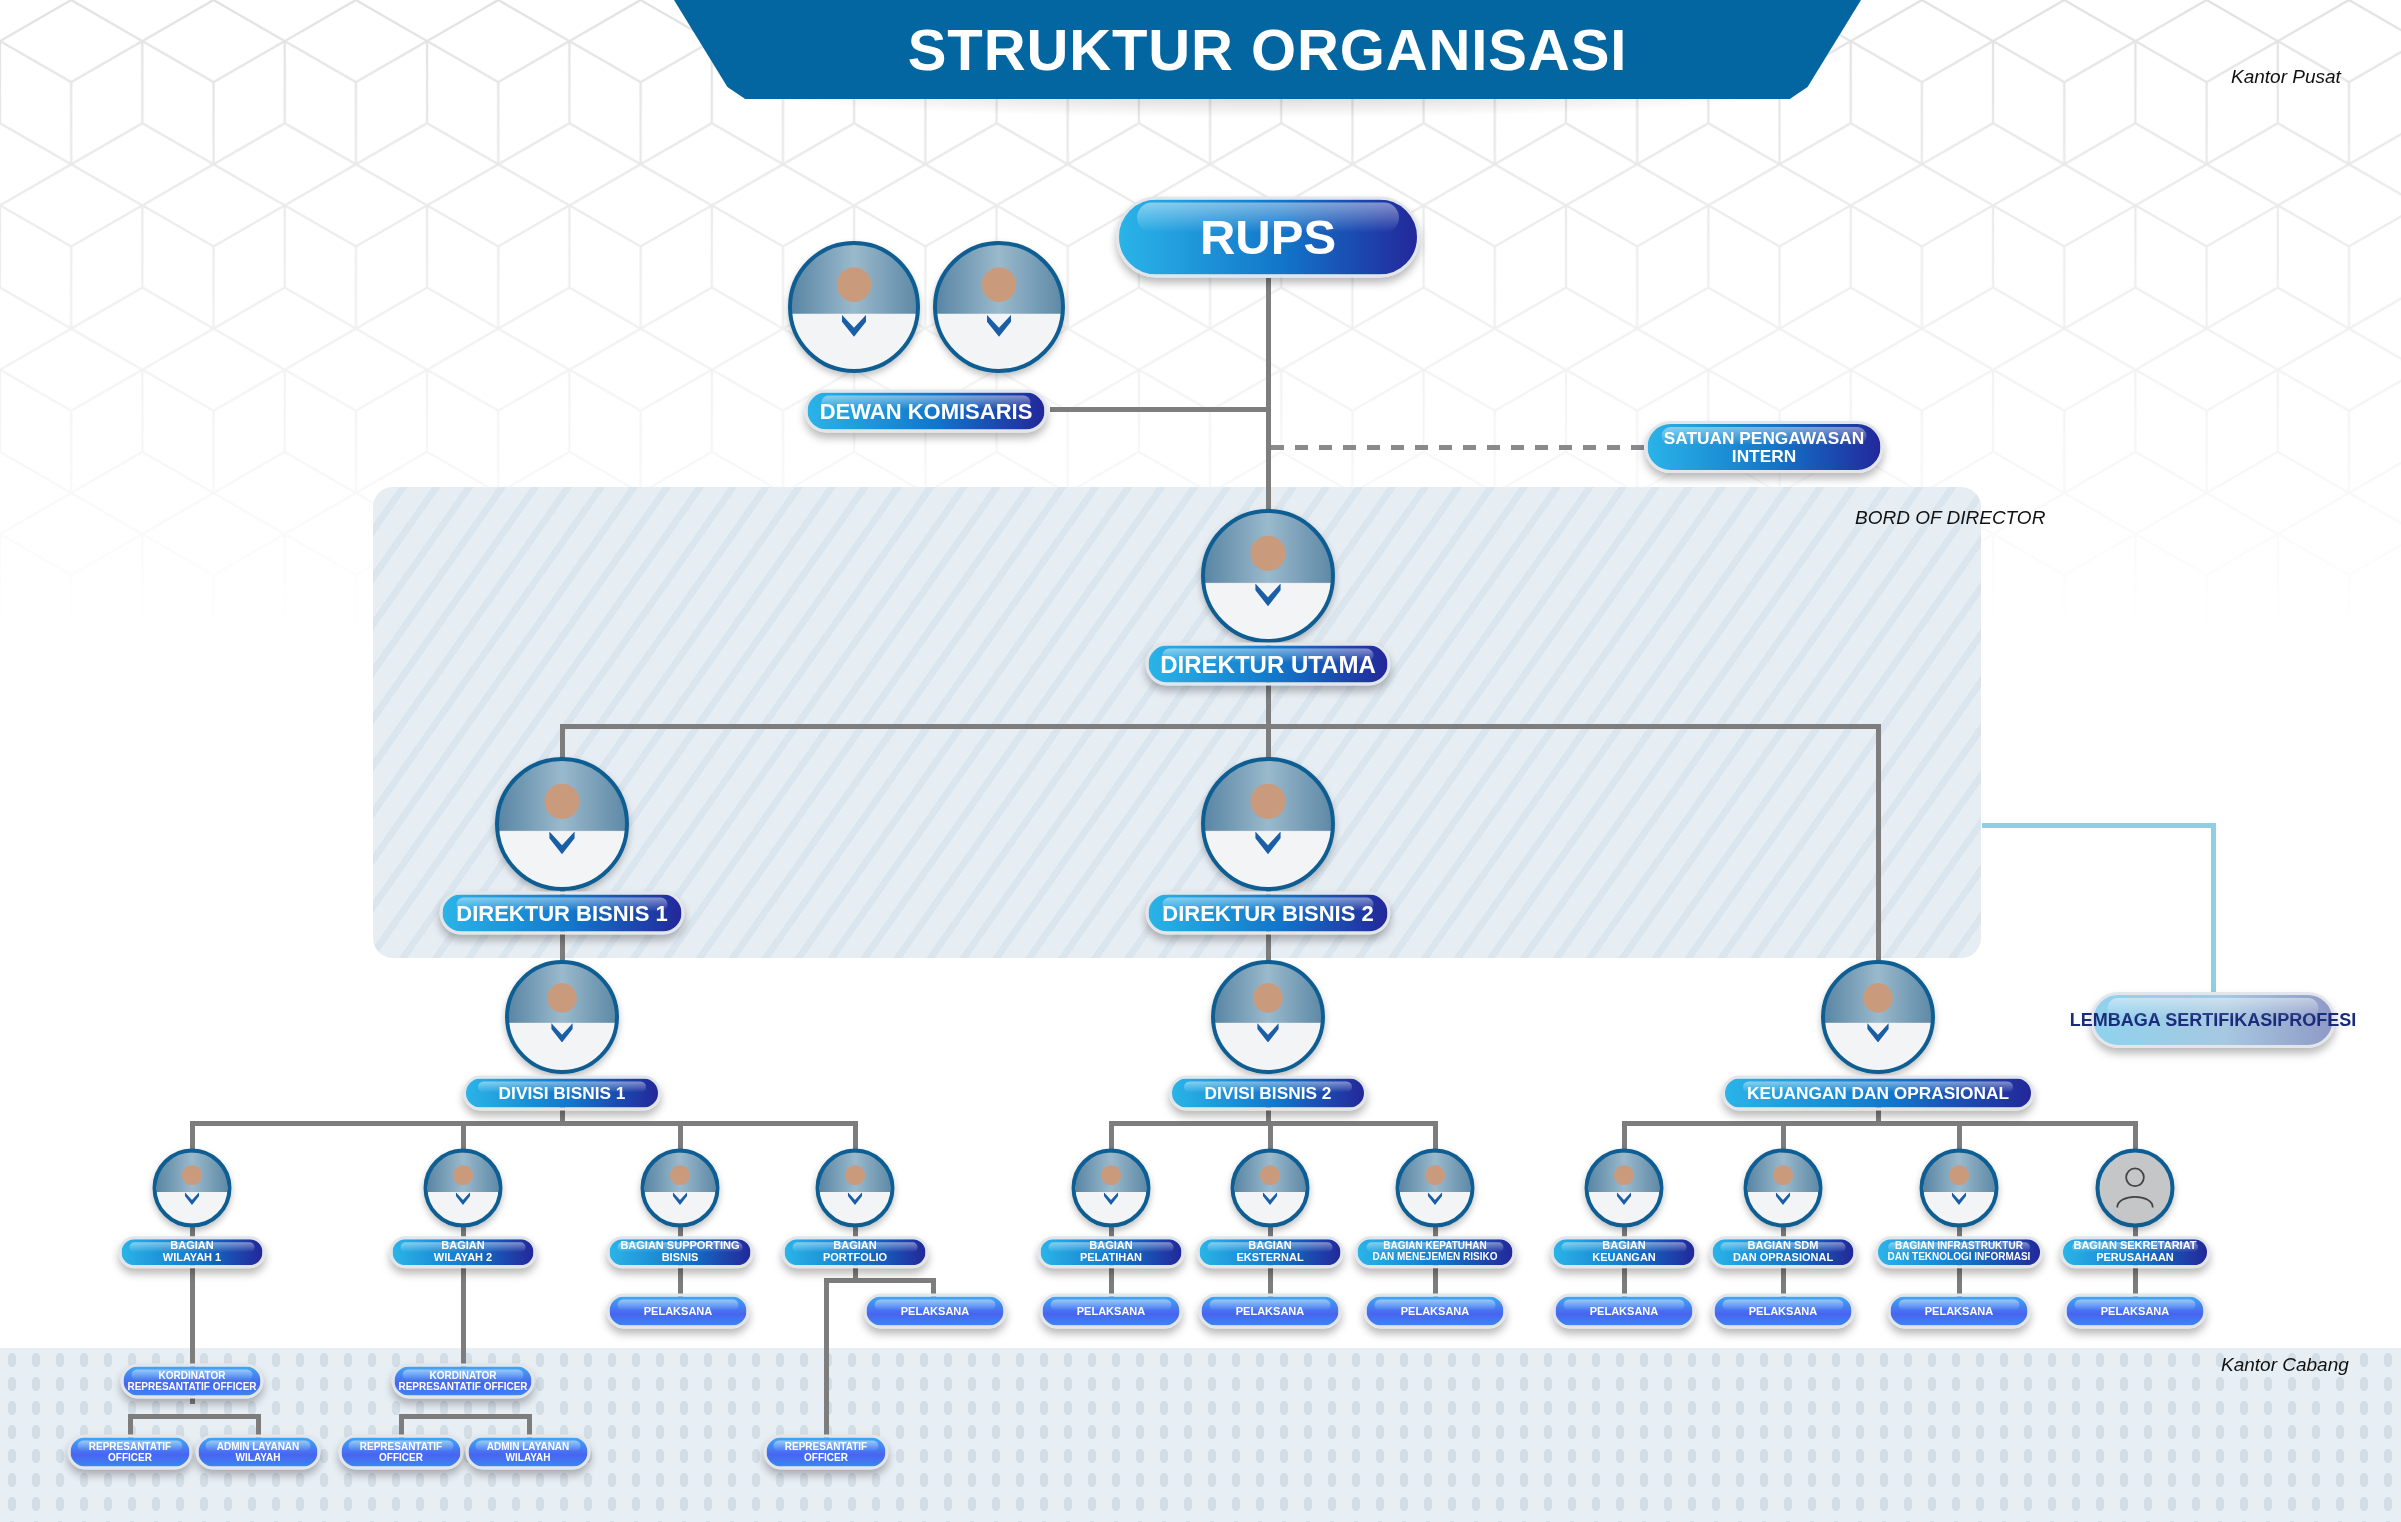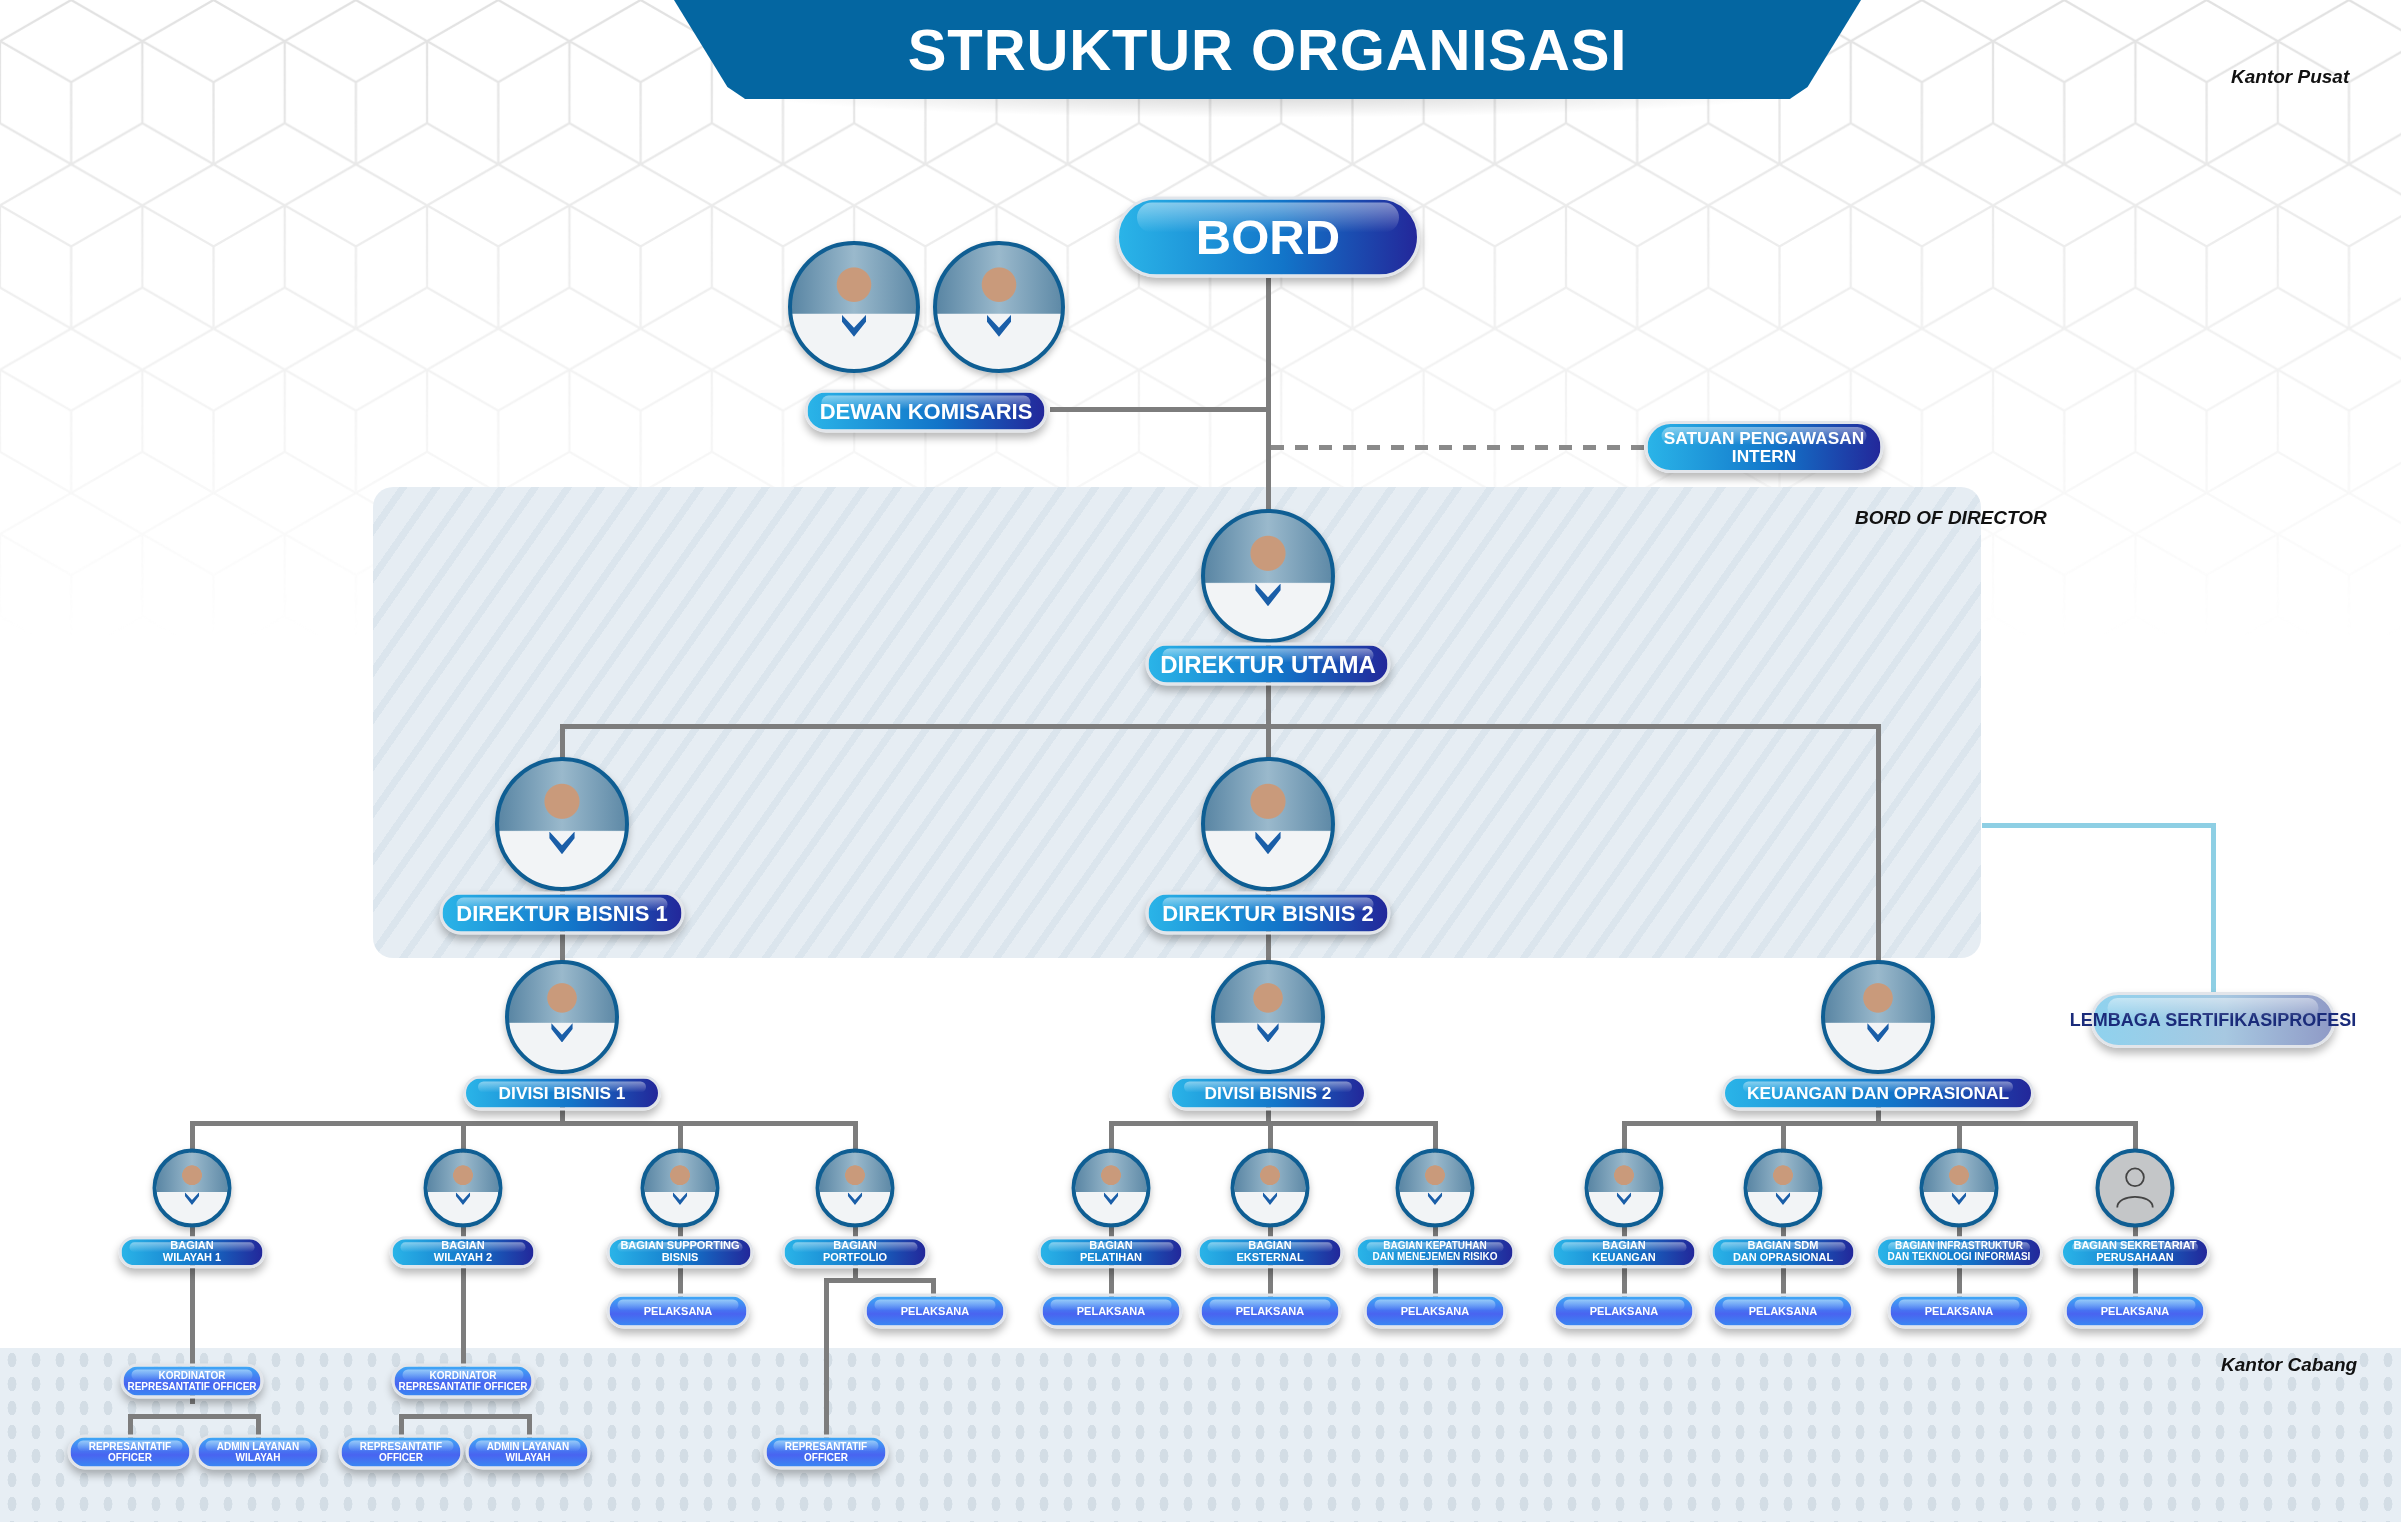--- a/index.html
+++ b/index.html
@@ -3,21 +3,21 @@
 <meta charset="utf-8">
 <style>
   html,body{margin:0;padding:0;}
   body{width:2401px;height:1522px;position:relative;overflow:hidden;background:#ffffff;font-family:"Liberation Sans","DejaVu Sans",sans-serif;}
   .hexbg{position:absolute;left:0;top:0;width:2401px;height:639px;opacity:.55;}
   .banner{position:absolute;left:674px;top:0;width:1187px;height:99px;background:#0466a1;
     clip-path:polygon(0 0,100% 0,95.5% 88%,94% 100%,6% 100%,4.5% 88%);
     box-shadow:0 9px 18px rgba(0,0,0,.25);display:flex;align-items:center;justify-content:center;}
   .banner-shadow{position:absolute;left:730px;top:91px;width:1077px;height:27px;background:radial-gradient(ellipse at center top,rgba(0,0,0,.18),rgba(0,0,0,0) 70%);}
   .banner span{color:#fff;font-weight:900;font-size:58px;letter-spacing:0.9px;}
-  .corner-label{position:absolute;font-style:italic;font-weight:700;font-size:19px;color:#111;}
+  .corner-label{position:absolute;font-style:italic;font-weight:400;font-size:19px;color:#111;}
   .bod{position:absolute;left:373px;top:487px;width:1608px;height:471px;border-radius:20px;
     background:repeating-linear-gradient(-55deg,#e6edf3 0 20px,#dbe5ed 20px 27px);}
   .cabang{position:absolute;left:0;top:1348px;width:2401px;height:174px;background-color:#e7eef4;
     background-image:radial-gradient(ellipse 4.6px 7.3px at center,#d3dde5 95%,transparent 100%);background-size:24px 24px;}
   .line{position:absolute;background:#7d7d7d;}
   .line-blue{position:absolute;background:#8ecfe4;}
   .dash{position:absolute;height:4.6px;background:repeating-linear-gradient(90deg,#8a8a8a 0 12.8px,transparent 12.8px 24px);}
   .pill{position:absolute;transform:translate(-50%,-50%);border-radius:912px;
     background:linear-gradient(90deg,#2ab4e8 0%,#1275c9 55%,#23279a 100%);
     border:3.7px solid #e2e5ea;box-shadow:0 5.5px 9px rgba(0,0,0,.28);color:#fff;font-weight:700;
@@ -101,21 +101,21 @@
 <div class="line" style="left:2133px;top:1121px;width:4.6px;height:192px;"></div>
 
 <div class="line" style="left:128px;top:1414px;width:132px;height:4.6px;"></div>
 <div class="line" style="left:128px;top:1414px;width:4.6px;height:27px;"></div>
 <div class="line" style="left:256px;top:1414px;width:4.6px;height:27px;"></div>
 <div class="line" style="left:399px;top:1414px;width:132px;height:4.6px;"></div>
 <div class="line" style="left:399px;top:1414px;width:4.6px;height:27px;"></div>
 <div class="line" style="left:527px;top:1414px;width:4.6px;height:27px;"></div>
 
 <div class="pill" style="left:1268px;top:237px;width:298px;height:75px;font-size:49px;font-weight:600;">
-  <span>BORD</span>
+  <span>RUPS</span>
 </div>
 
 <div class="photo" style="left:854px;top:307px;width:124px;height:124px;"></div>
 <div class="photo" style="left:999px;top:307px;width:124px;height:124px;"></div>
 <div class="pill" style="left:926px;top:411px;width:237px;height:37px;font-size:22px;">
   <span>DEWAN KOMISARIS</span>
 </div>
 
 <div class="pill" style="left:1764px;top:447px;width:233px;height:46px;font-size:17.3px;flex-direction:column;">
   <span>SATUAN PENGAWASAN</span>

